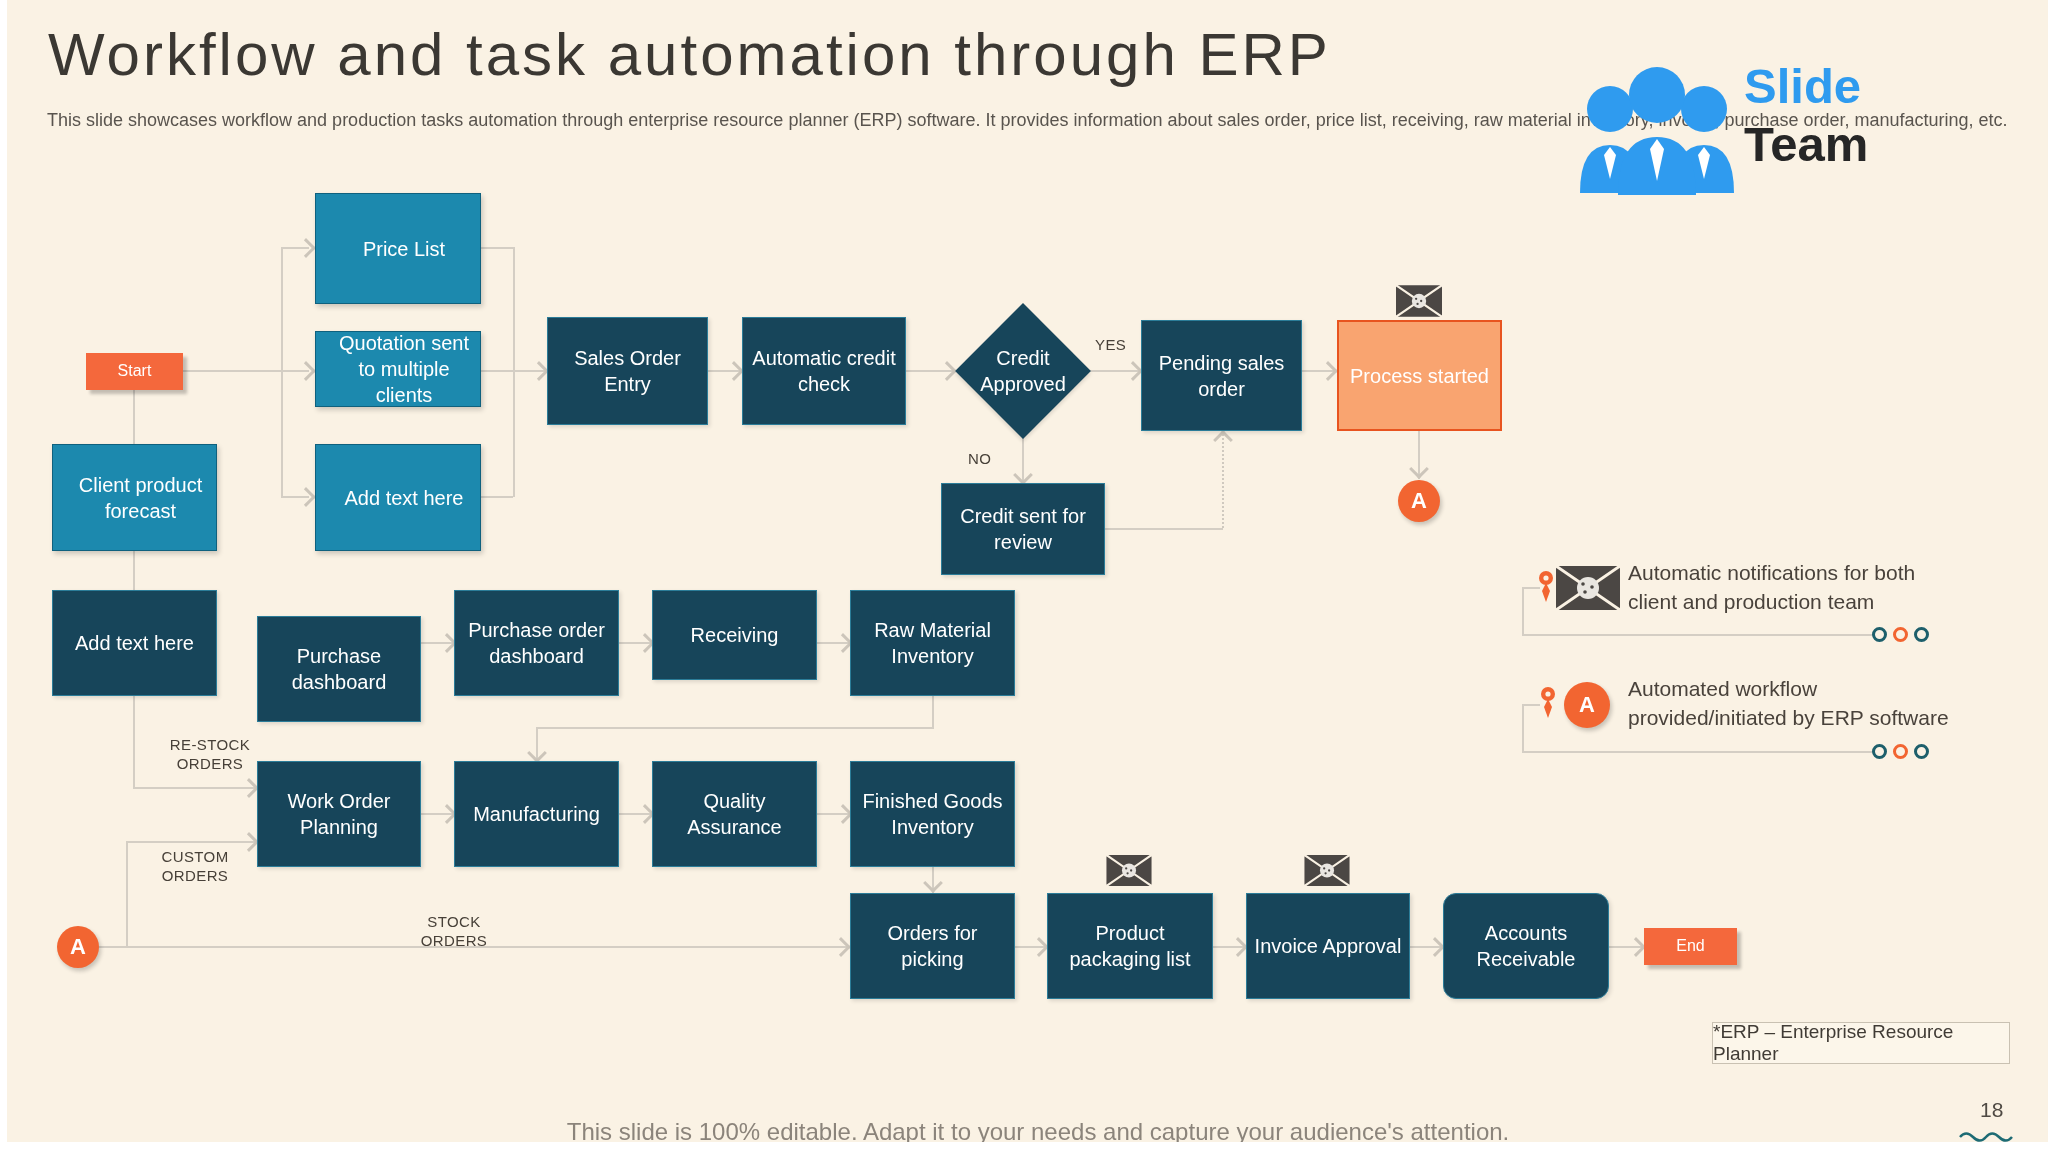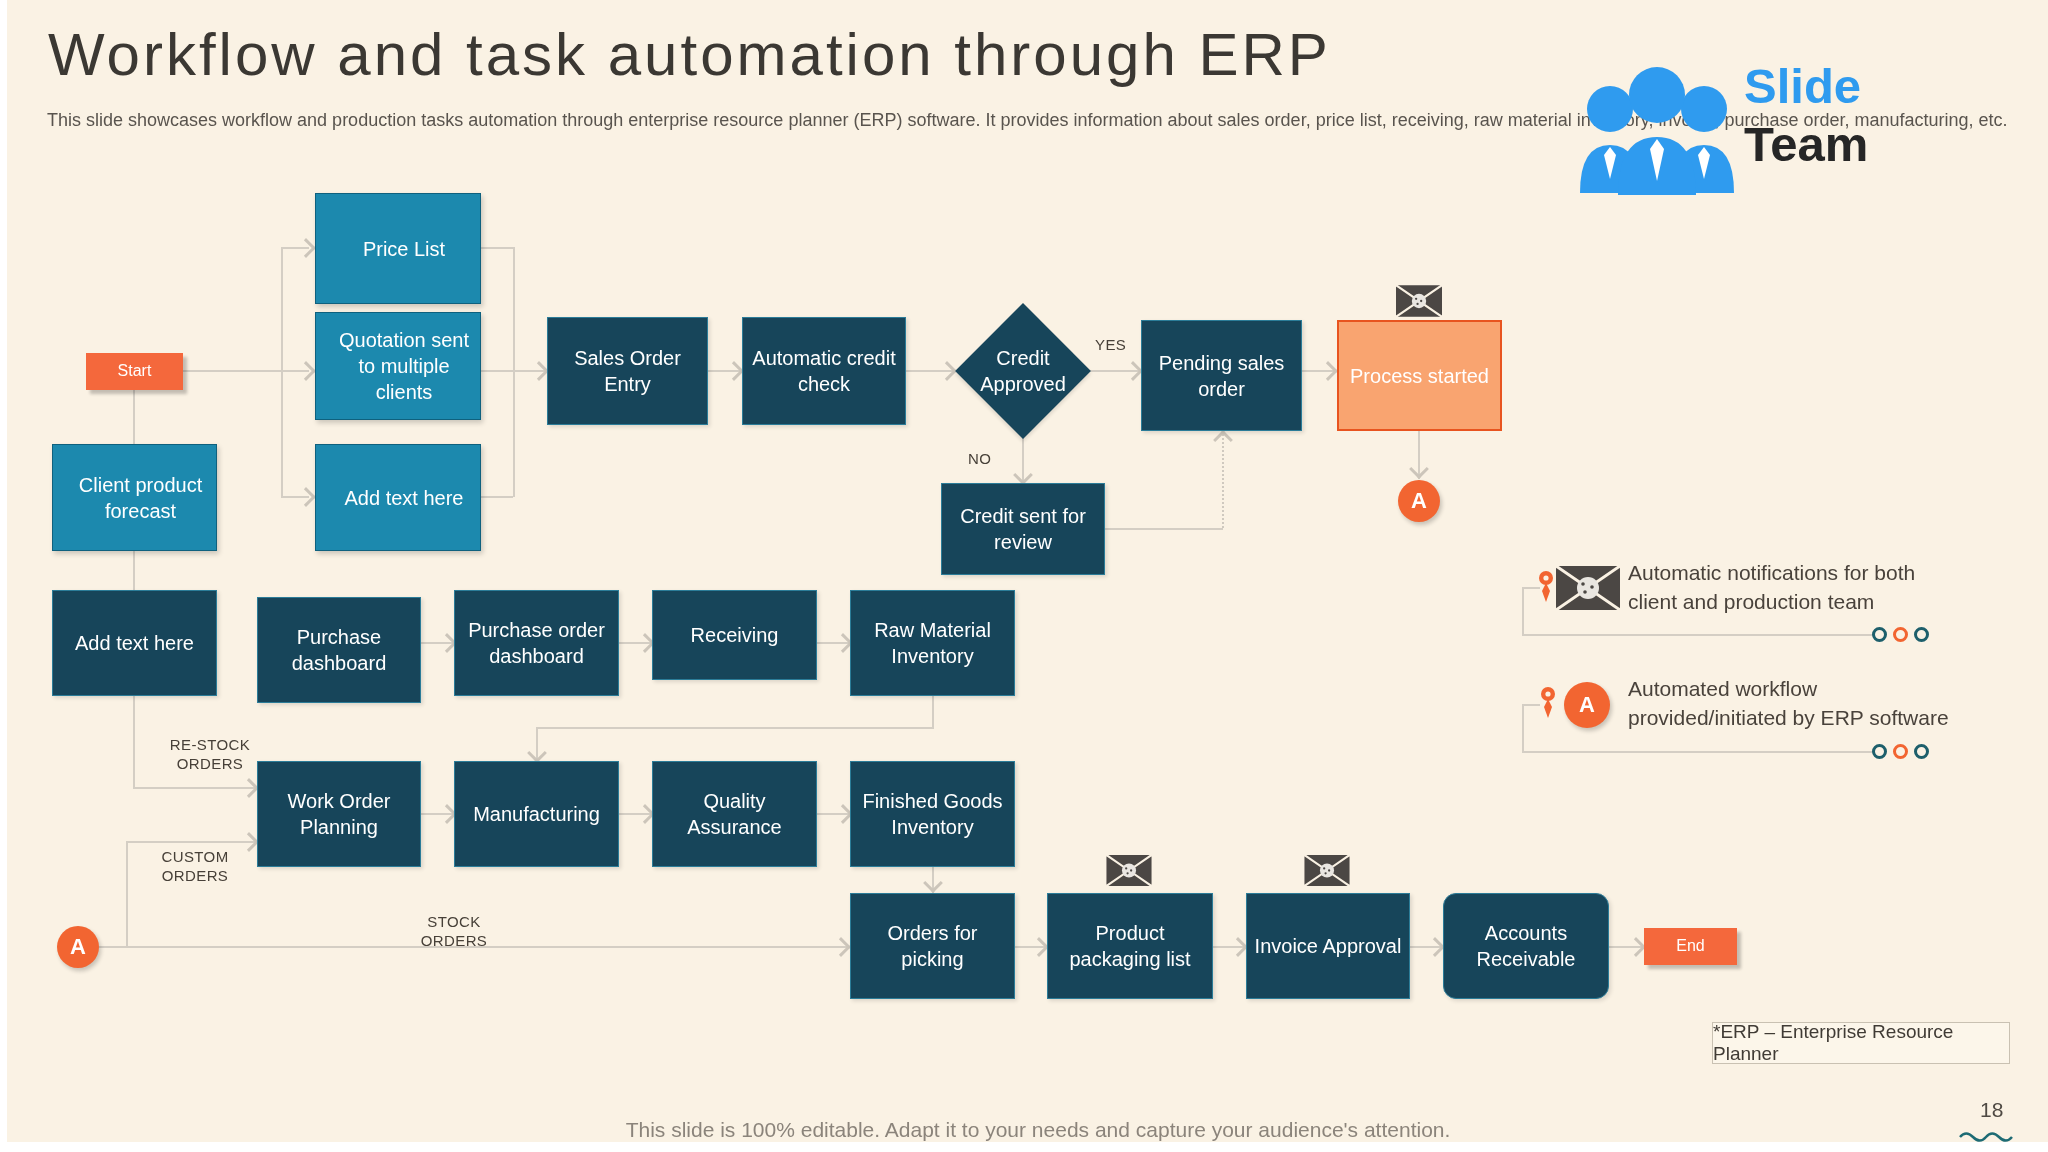--- a/index.html
+++ b/index.html
@@ -53,21 +53,21 @@
   
   .legend-text{position:absolute;font-size:21px;color:#49423B;line-height:1.4;}
   .dot{position:absolute;width:9px;height:9px;border-radius:50%;border:3px solid #1D5F6B;background:#FAF2E4;}
   .dot.orange{border-color:#F26531;}
   
   .footnote-box{
     position:absolute;left:1712px;top:1022px;width:296px;height:40px;
     border:1px solid #C9C1B2;background:#FCF6EA;display:flex;align-items:center;justify-content:center;
     font-size:19px;color:#403B35;
   }
-  .footer-note{position:absolute;left:0;right:0;top:1118px;text-align:center;font-size:21px;color:#8B847B;margin-left:28px;}
+  .footer-note{position:absolute;left:0;right:0;top:1118px;text-align:center;font-size:24px;color:#8B847B;margin-left:28px;}
   .page-num{position:absolute;left:1980px;top:1098px;font-size:21px;color:#4F4A44;}
   .white-strip{position:absolute;background:#FFFFFF;}
 </style>
 </head>
 <body>
 
 <div class="abs title">Workflow and task automation through ERP</div>
 <div class="abs subtitle">This slide showcases workflow and production tasks automation through enterprise resource planner (ERP) software. It provides information about sales order, price list, receiving, raw material inventory, invoice, purchase order, manufacturing, etc.</div>
 
 <div class="abs" style="left:1572px;top:55px;width:170px;height:140px;">
@@ -152,33 +152,33 @@
 <div class="chev r" style="left:1629px;top:940px;"></div>
 
 <div class="edge-label" style="left:1095px;top:336px;">YES</div>
 <div class="edge-label" style="left:968px;top:450px;">NO</div>
 <div class="edge-label" style="left:167px;top:736px;width:86px;">RE-STOCK ORDERS</div>
 <div class="edge-label" style="left:155px;top:848px;width:80px;">CUSTOM ORDERS</div>
 <div class="edge-label" style="left:394px;top:913px;width:120px;">STOCK ORDERS</div>
 
 <div class="node orangebox" style="left:86px;top:353px;width:97px;height:37px;">Start</div>
 <div class="node blue" style="left:315px;top:193px;width:166px;height:111px;">Price List</div>
-<div class="node blue" style="left:315px;top:312px;width:166px;height:108px;">Quotation sent to multiple clients</div>
+<div class="node blue" style="left:315px;top:331px;width:166px;height:76px;">Quotation sent to multiple clients</div>
 <div class="node blue" style="left:315px;top:444px;width:166px;height:107px;">Add text here</div>
 <div class="node blue" style="left:52px;top:444px;width:165px;height:107px;">Client product forecast</div>
 <div class="node dark" style="left:547px;top:317px;width:161px;height:108px;">Sales Order Entry</div>
 <div class="node dark" style="left:742px;top:317px;width:164px;height:108px;">Automatic credit check</div>
 <div class="diamond-wrap">
   <div class="diamond-label">Credit Approved</div>
 </div>
 <div class="node dark" style="left:1141px;top:320px;width:161px;height:111px;">Pending sales order</div>
 <div class="node process" style="left:1337px;top:320px;width:165px;height:111px;">Process started</div>
 <div class="node dark" style="left:941px;top:483px;width:164px;height:92px;">Credit sent for review</div>
 <div class="node dark" style="left:52px;top:590px;width:165px;height:106px;">Add text here</div>
-<div class="node dark" style="left:257px;top:597px;width:164px;height:106px;">Purchase dashboard</div>
+<div class="node dark" style="left:257px;top:616px;width:164px;height:106px;">Purchase dashboard</div>
 <div class="node dark" style="left:454px;top:590px;width:165px;height:106px;">Purchase order dashboard</div>
 <div class="node dark" style="left:652px;top:590px;width:165px;height:90px;text-align:center;">Receiving</div>
 <div class="node dark" style="left:850px;top:590px;width:165px;height:106px;">Raw Material Inventory</div>
 <div class="node dark" style="left:257px;top:761px;width:164px;height:106px;">Work Order Planning</div>
 <div class="node dark" style="left:454px;top:761px;width:165px;height:106px;">Manufacturing</div>
 <div class="node dark" style="left:652px;top:761px;width:165px;height:106px;">Quality Assurance</div>
 <div class="node dark" style="left:850px;top:761px;width:165px;height:106px;">Finished Goods Inventory</div>
 <div class="node dark" style="left:850px;top:893px;width:165px;height:106px;">Orders for picking</div>
 <div class="node dark" style="left:1047px;top:893px;width:166px;height:106px;">Product packaging list</div>
 <div class="node dark" style="left:1246px;top:893px;width:164px;height:106px;">Invoice Approval</div>

